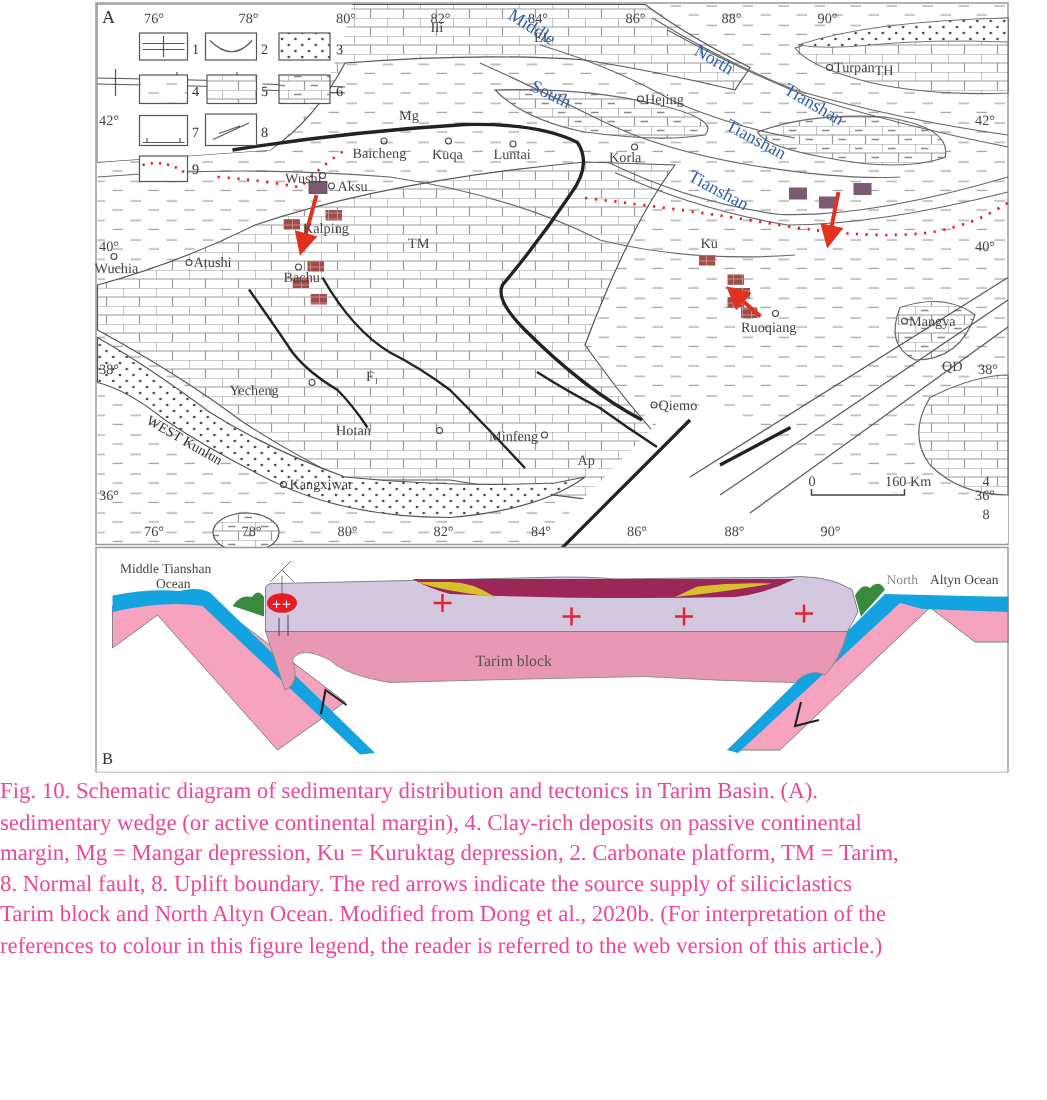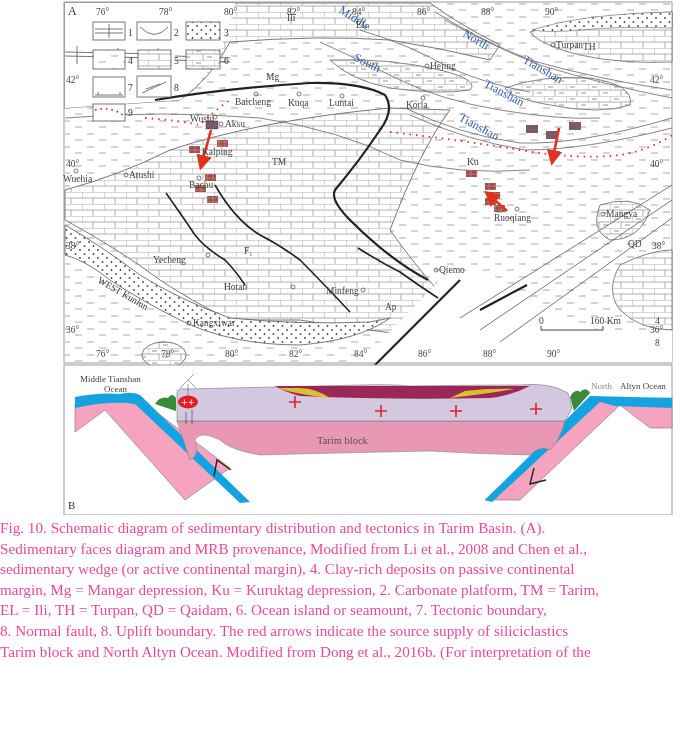--- a/index.html
+++ b/index.html
@@ -311,19 +311,18 @@
       <text x="531" y="389" fill="#888">North</text>
       <text x="560" y="389">Altyn Ocean</text>
     </g>
     <text class="svgtext" x="257" y="444" font-size="10.5" fill="#555">Tarim block</text>
   </g>
 </svg>
 </div>
 
 <div id="caption">
   <p>Fig. 10. Schematic diagram of sedimentary distribution and tectonics in Tarim Basin. (A).</p>
-  <p>Sedimentary faces diagram and MRB provenance, Modified from Li et al., 2008 and Chen et al.,</p>
   <p>sedimentary wedge (or active continental margin), 4. Clay-rich deposits on passive continental</p>
   <p>margin, Mg = Mangar depression, Ku = Kuruktag depression, 2. Carbonate platform, TM = Tarim,</p>
-  <p> EL = Ili, TH = Turpan, QD = Qaidam, 6. Ocean island or seamount, 7. Tectonic boundary,</p>
   <p> 8. Normal fault, 8. Uplift boundary. The red arrows indicate the source supply of siliciclastics</p>
-  <p>Tarim block and North Altyn Ocean. Modified from Dong et al., 2016b. (For interpretation of the</p>
+  <p>Tarim block and North Altyn Ocean. Modified from Dong et al., 2020b. (For interpretation of the</p>
+  <p>references to colour in this figure legend, the reader is referred to the web version of this article.)</p>
 </div>
 
 </body></html>

